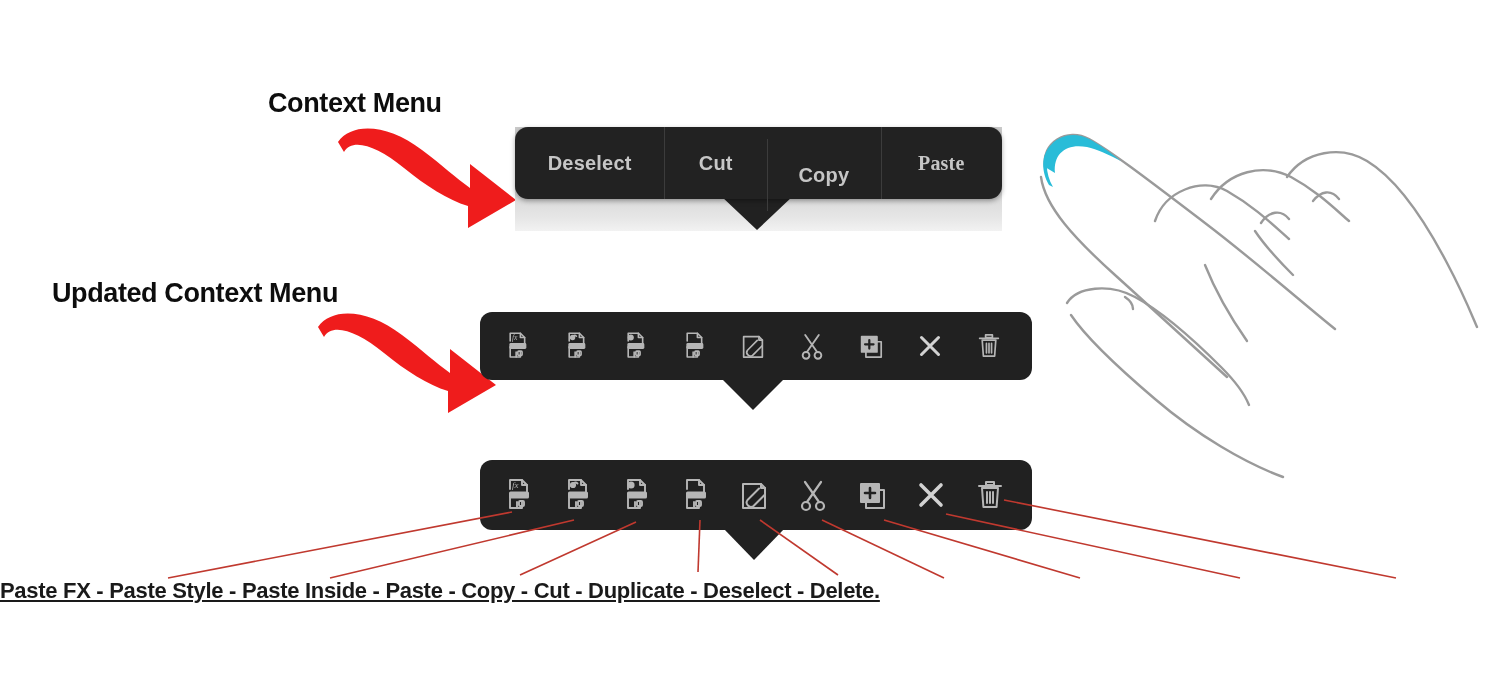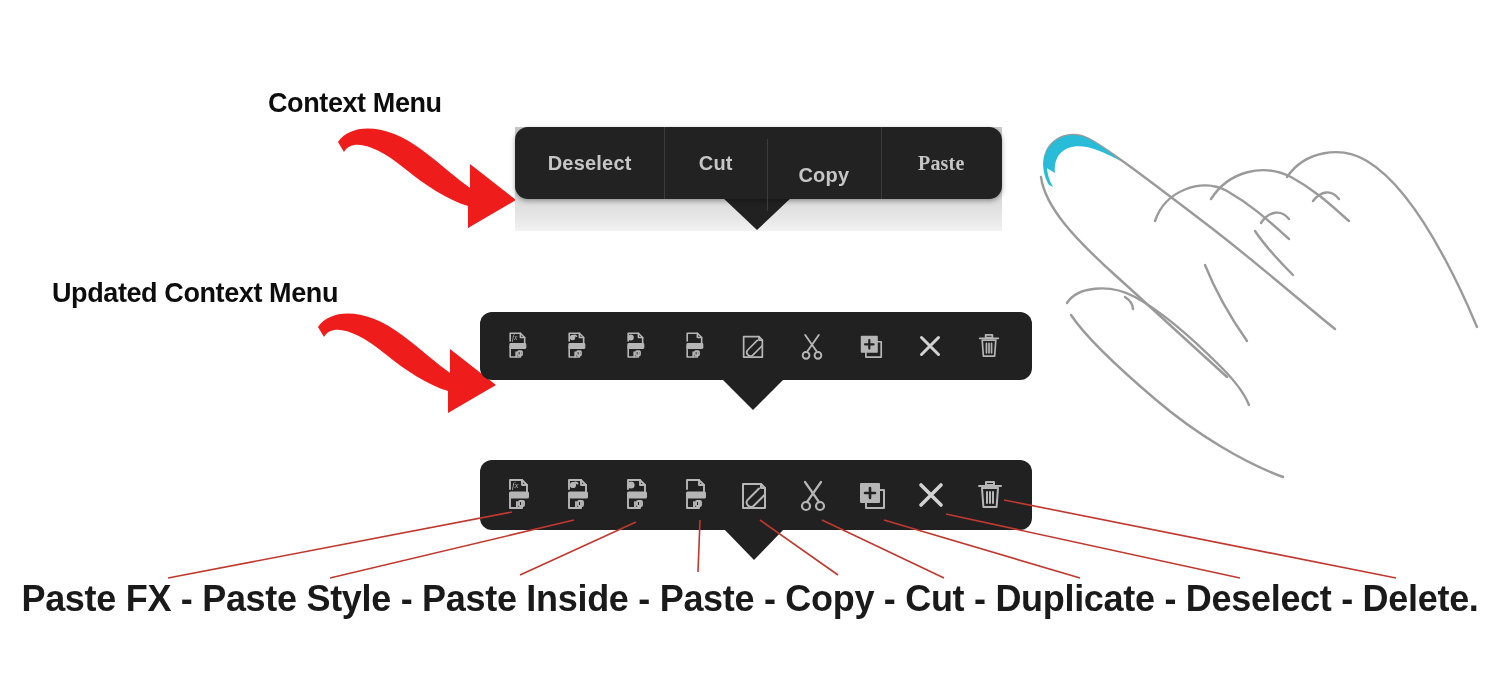--- a/index.html
+++ b/index.html
@@ -183,27 +183,27 @@
     height: 689px;
     pointer-events: none;
   }
 
   
   #caption {
     position: absolute;
     left: 0;
     top: 578px;
     width: 1500px;
-    text-align: center;
     font-family: "Liberation Sans", sans-serif;
     font-weight: bold;
-    font-size: 36px;
+    font-size: 22px;
     color: #1a1a1a;
     letter-spacing: -0.3px;
     white-space: nowrap;
+    text-decoration: underline;
   }
 
   
   #hand-illustration {
     position: absolute;
     left: 1005px;
     top: 115px;
     width: 500px;
     height: 370px;
     pointer-events: none;

